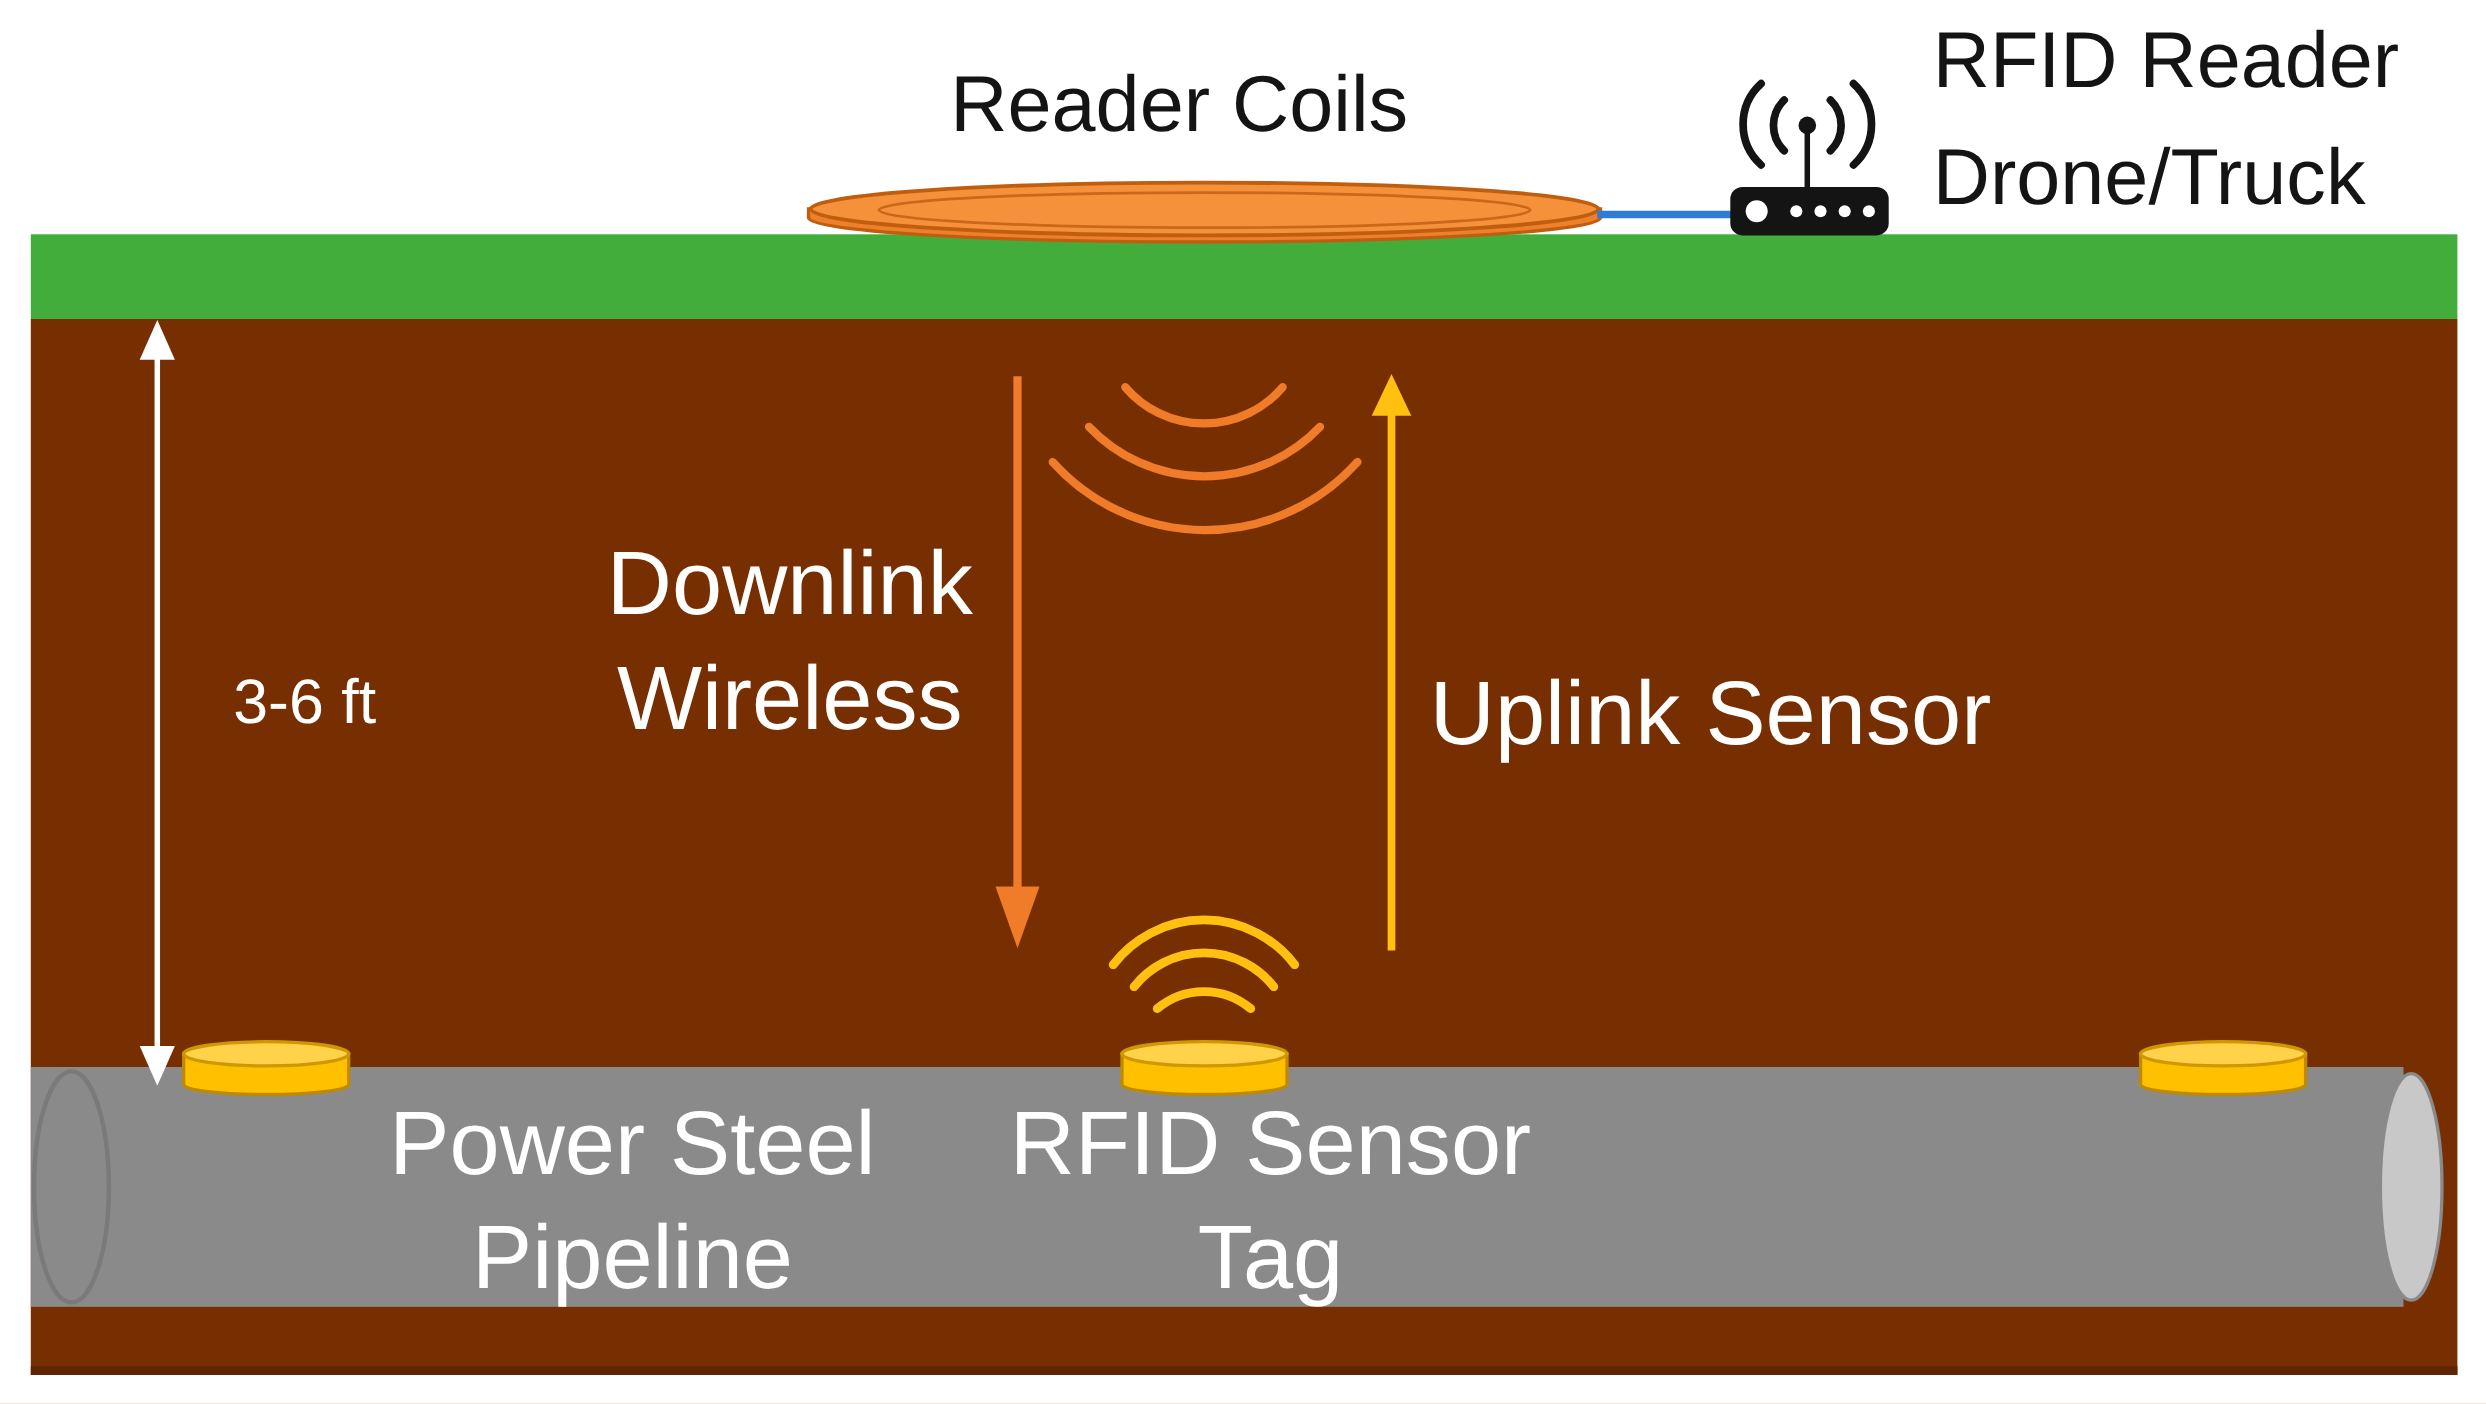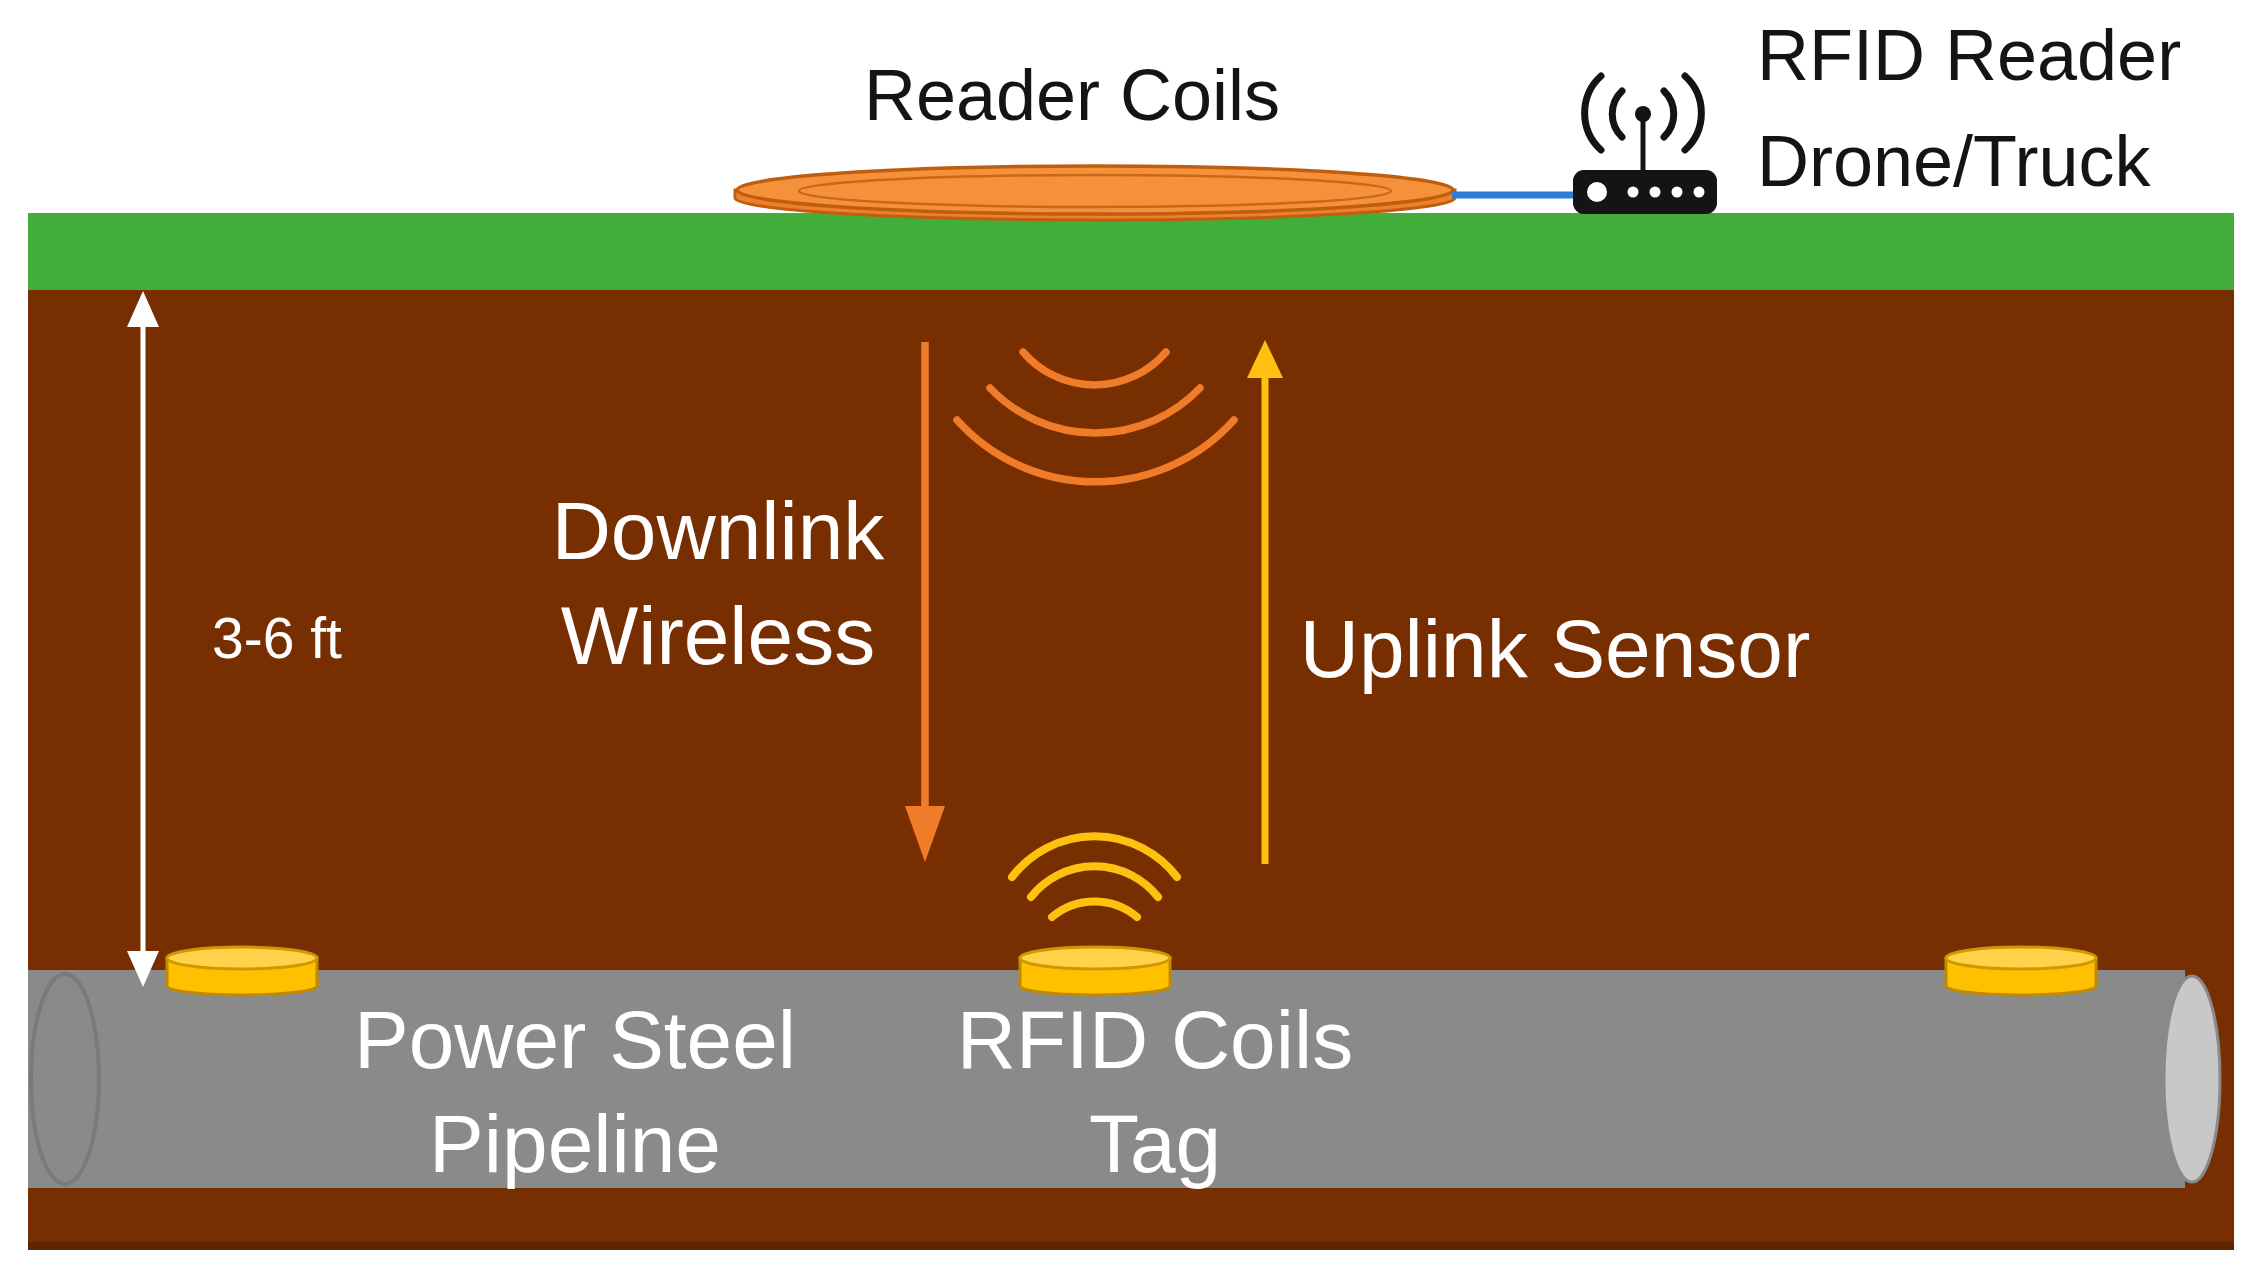--- a/index.html
+++ b/index.html
@@ -122,17 +122,17 @@
   </div>
 
   <div class="lbl lbl-light" style="left:77px;top:596px;width:400px;font-size:57px;line-height:84px;">3-6 ft</div>
 
   <div class="lbl lbl-light" style="left:275px;top:988px;width:600px;line-height:104px;">
     <div>Power Steel</div>
     <div>Pipeline</div>
   </div>
 
   <div class="lbl lbl-light" style="left:855px;top:988px;width:600px;line-height:104px;">
-    <div>RFID Coils</div>
+    <div>RFID Sensor</div>
     <div>Tag</div>
   </div>
 
 </div>
 
 </body></html>

